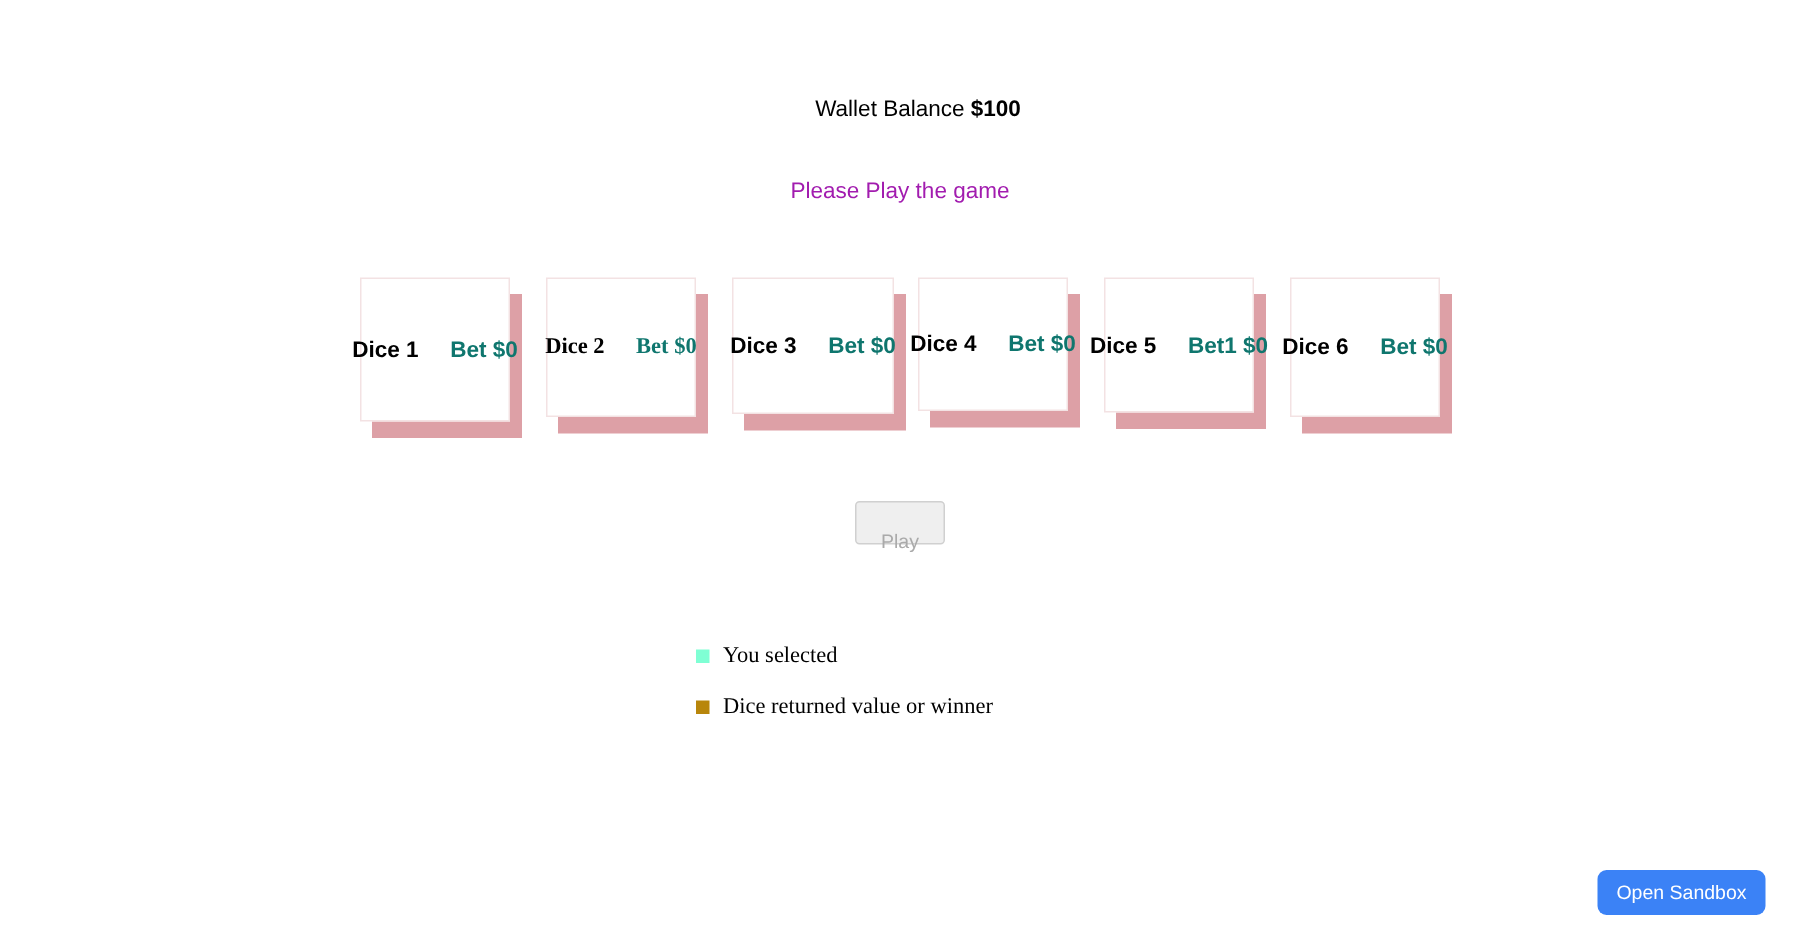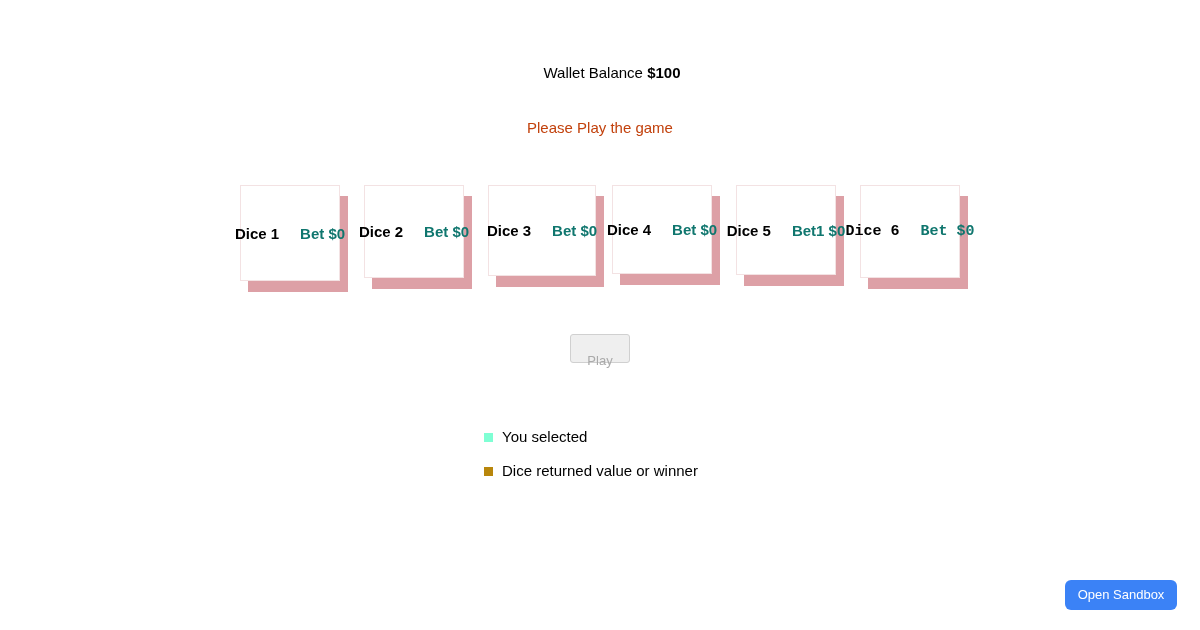--- a/index.html
+++ b/index.html
@@ -34,21 +34,21 @@
 
   .status-line {
     position: absolute;
     top: 117px;
     left: 0;
     width: 1200px;
     text-align: center;
     font-size: 15px;
     line-height: 22px;
     font-weight: 400;
-    color: #c2410c;
+    color: #a21caf;
   }
 
   
   .dice-row {
     position: absolute;
     top: 185px;
     left: 240px;
     width: 730px;
     height: 110px;
   }
@@ -109,22 +109,23 @@
     font-size: 13px;
     line-height: 27px;
     text-align: center;
     padding: 12px;
     box-sizing: border-box;
   }
 
   
   .legend {
     position: absolute;
-    left: 484px;
+    left: 464px;
     top: 420px;
+    font-family: Liberation Serif, serif;
   }
   .legend-item {
     display: flex;
     align-items: center;
     height: 34px;
   }
   .legend-swatch {
     width: 9px;
     height: 9px;
     flex: 0 0 9px;
@@ -167,21 +168,21 @@
 <div class="status-line">Please Play the game</div>
 
 <div class="dice-row" id="dice-row">
     <div class="dice-card" style="left: 0px; top: 0px; width: 100px; height: 96px;">
       <div class="dice-shadow" style="background: rgb(221, 160, 166);"></div>
       <div class="dice-face">
         <div class="dice-name">Dice 1</div>
         <div class="dice-bet">Bet $0</div>
       </div>
     </div>
-    <div class="dice-card" style="left: 124px; top: 0px; width: 100px; height: 93px;">
+    <div class="dice-card" style="left: 124px; top: 0px; width: 100px; height: 93px; font-family: Liberation Serif, serif;">
       <div class="dice-shadow" style="background: rgb(221, 160, 166);"></div>
       <div class="dice-face">
         <div class="dice-name">Dice 2</div>
         <div class="dice-bet">Bet $0</div>
       </div>
     </div>
     <div class="dice-card" style="left: 248px; top: 0px; width: 108px; height: 91px;">
       <div class="dice-shadow" style="background: rgb(221, 160, 166);"></div>
       <div class="dice-face">
         <div class="dice-name">Dice 3</div>
@@ -195,21 +196,21 @@
         <div class="dice-bet">Bet $0</div>
       </div>
     </div>
     <div class="dice-card" style="left: 496px; top: 0px; width: 100px; height: 90px;">
       <div class="dice-shadow" style="background: rgb(221, 160, 166);"></div>
       <div class="dice-face">
         <div class="dice-name">Dice 5</div>
         <div class="dice-bet">Bet1 $0</div>
       </div>
     </div>
-    <div class="dice-card" style="left: 620px; top: 0px; width: 100px; height: 93px; font-family: Liberation Mono, monospace;">
+    <div class="dice-card" style="left: 620px; top: 0px; width: 100px; height: 93px;">
       <div class="dice-shadow" style="background: rgb(221, 160, 166);"></div>
       <div class="dice-face">
         <div class="dice-name">Dice 6</div>
         <div class="dice-bet">Bet $0</div>
       </div>
     </div>
   </div>
 
 <button class="play-button" disabled="">Play</button>
 

